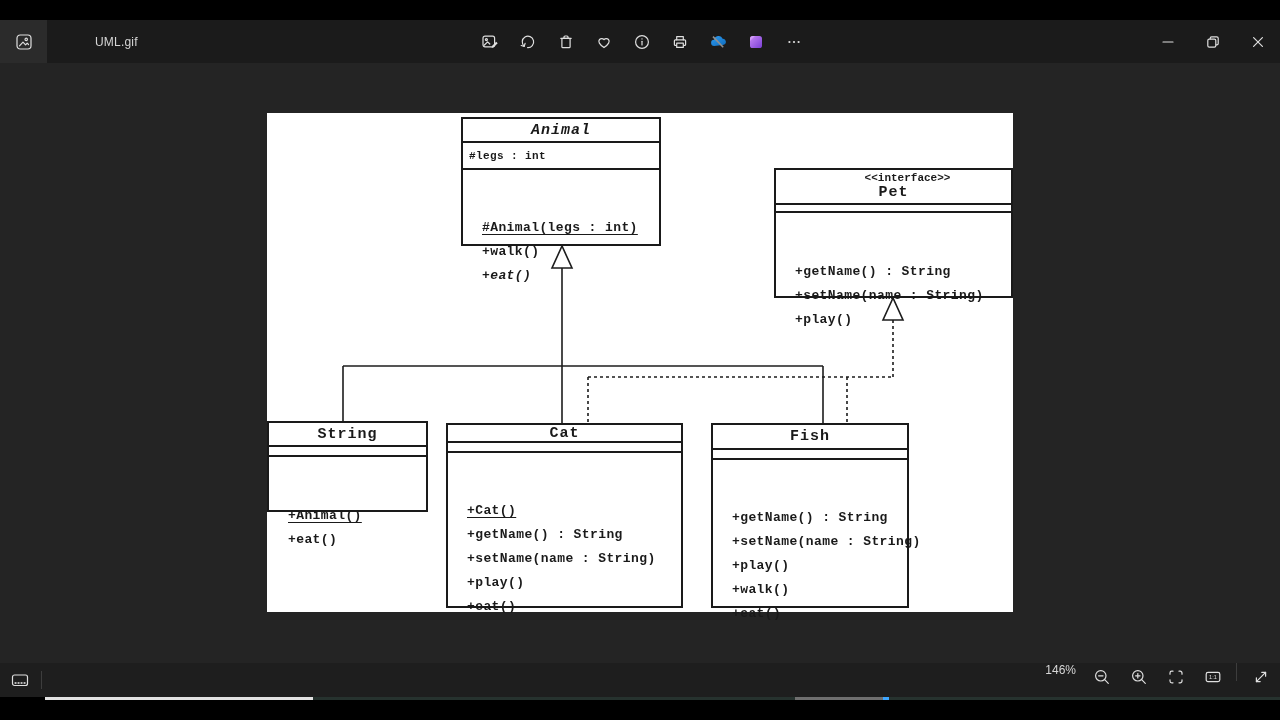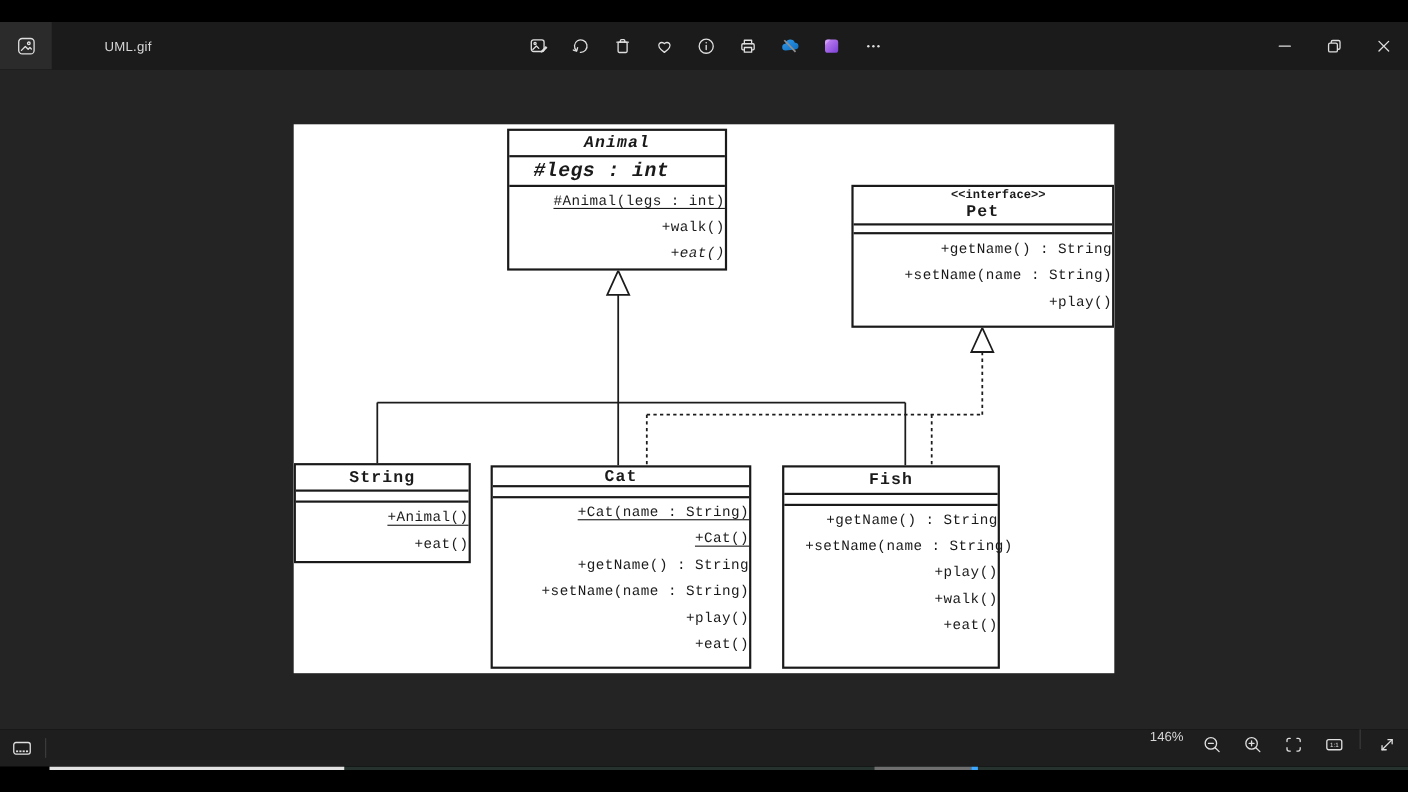--- a/index.html
+++ b/index.html
@@ -16,33 +16,33 @@
   .tb-icons { position:absolute; left:475px; top:0; height:43px; display:flex; align-items:center; gap:9px; }
   .tb-btn { width:29px; height:31px; background:transparent; border:none; border-radius:4px;
             display:flex; align-items:center; justify-content:center; cursor:pointer; }
   .win-controls { position:absolute; right:0; top:0; height:43px; display:flex; }
   .win-btn { width:45px; height:43px; background:transparent; border:none; display:flex;
              align-items:center; justify-content:center; cursor:pointer; }
   svg.ic { stroke:#dfdfdf; fill:none; stroke-width:1.2; stroke-linecap:round; stroke-linejoin:round; }
 
   
   .content { position:absolute; left:0; top:63px; width:1280px; height:600px; background:#242424; }
-  .image-area { position:absolute; left:267px; top:50px; width:746px; height:499px; background:#ffffff;text-align:right; }
+  .image-area { position:absolute; left:267px; top:50px; width:746px; height:499px; background:#ffffff; }
   .connectors { position:absolute; left:0; top:0; }
 
   
   .uml-box { position:absolute; background:#fff; border:2px solid #1a1a1a; color:#1a1a1a;
              font-family:"Liberation Mono","DejaVu Sans Mono",monospace; }
   .uml-title { border-bottom:2px solid #1a1a1a; display:flex; flex-direction:column;
                align-items:center; justify-content:center; font-weight:bold; font-size:15px;
                letter-spacing:1px; }
   .uml-title .stereo { font-weight:bold; font-size:11px; letter-spacing:0;margin-left:28px; }
-  .uml-attrs { border-bottom:2px solid #1a1a1a; font-size:18px; font-weight:bold;
-               display:flex; align-items:center; padding-left:22px; letter-spacing:.4px;font-style:italic; }
-  .uml-methods { padding:2px 0 0 19px; font-size:13px; font-weight:normal; letter-spacing:.4px; }
+  .uml-attrs { border-bottom:2px solid #1a1a1a; font-size:11px; font-weight:bold;
+               display:flex; align-items:center; padding-left:6px; letter-spacing:.4px; }
+  .uml-methods { padding:2px 0 0 19px; font-size:13px; font-weight:bold; letter-spacing:.4px;margin-top:45px; }
   .m { line-height:24px; white-space:nowrap; }
   .m.u { text-decoration:underline; text-underline-offset:3px; }
   .m.i { font-style:italic; }
   .abstract-name { font-style:italic; }
 
   
   .btoolbar { position:absolute; left:0; top:663px; width:1280px; height:34px; background:#1e1e1e; }
   .film-btn { position:absolute; left:4px; top:2px; width:32px; height:30px; background:transparent;
               border:none; border-radius:4px; display:flex; align-items:center; justify-content:center; cursor:pointer; }
   .vsep { position:absolute; width:1px; height:18px; background:#3d3d3d; top:8px; }
@@ -221,21 +221,20 @@
           <div class="m">+eat()</div>
         </div>
       </div>
 
       <div class="uml-box" style="left:179px; top:310px; width:237px; height:185px;">
         <div class="uml-title" style="height:18px;">
           <span>Cat</span>
         </div>
         <div class="uml-attrs" style="height:10px;"></div>
         <div class="uml-methods" style="padding-top:1px;">
-          <div class="m u">+Cat(name : String)</div>
           <div class="m u">+Cat()</div>
           <div class="m">+getName() : String</div>
           <div class="m">+setName(name : String)</div>
           <div class="m">+play()</div>
           <div class="m">+eat()</div>
         </div>
       </div>
 
       <div class="uml-box" style="left:444px; top:310px; width:198px; height:185px;">
         <div class="uml-title" style="height:25px;">

